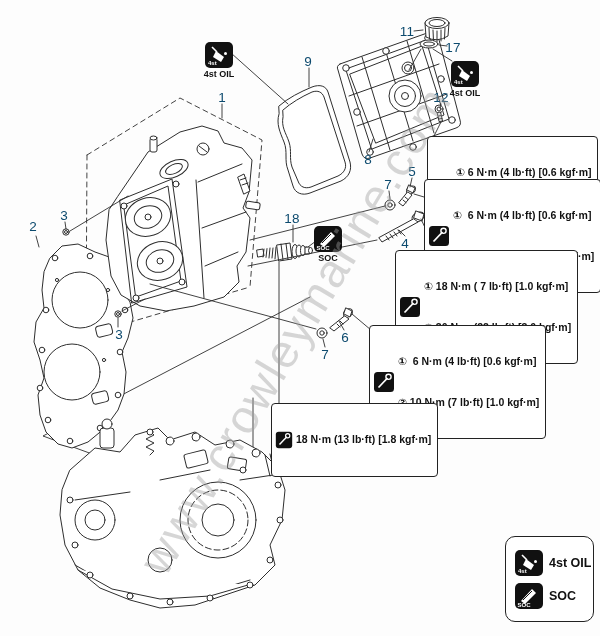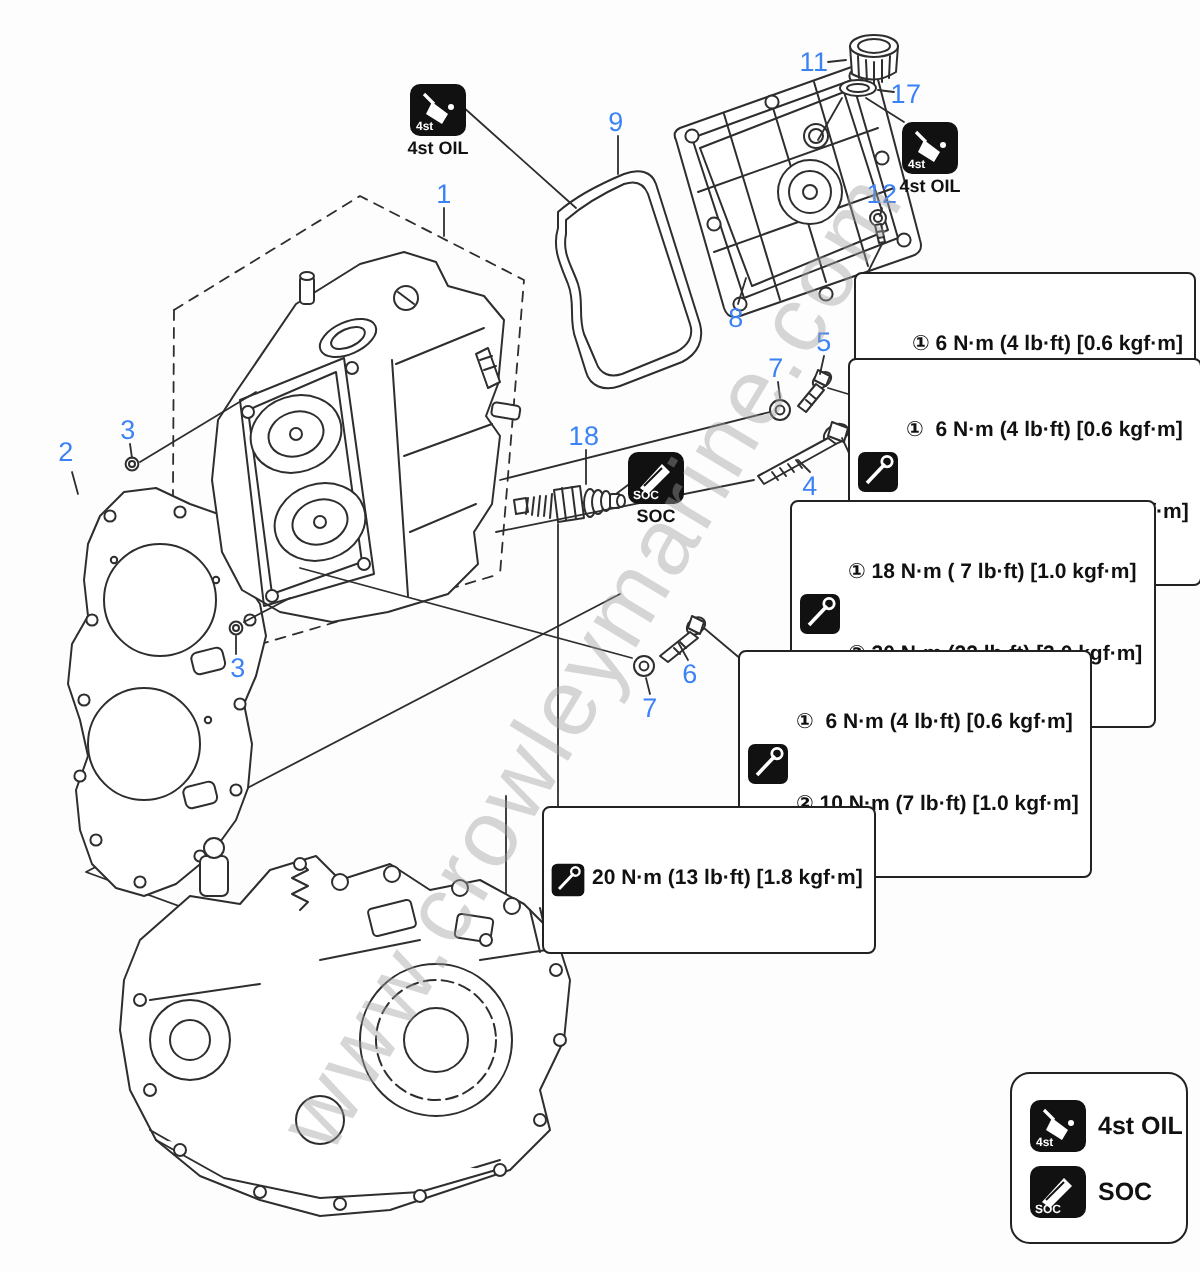--- a/index.html
+++ b/index.html
@@ -1,20 +1,20 @@
 <!DOCTYPE html>
 <html><head>
 <meta charset="utf-8">
 <style>
   html,body{margin:0;padding:0;background:#fff;}
   .stage{position:relative;width:600px;height:636px;background:#fdfdfd;overflow:hidden;
          font-family:"Liberation Sans","DejaVu Sans",sans-serif;color:#222;}
   .lineart{position:absolute;left:0;top:0;z-index:1;}
   .callout{position:absolute;z-index:4;transform:translate(-50%,-50%);
-           font-size:13.5px;font-weight:500;color:#3b82f6;letter-spacing:.2px;}
+           font-size:13.5px;font-weight:500;color:#0c4a6e;letter-spacing:.2px;}
   .tq{position:absolute;z-index:3;display:flex;align-items:center;gap:3px;
       background:#fff;border:1.2px solid #222;border-radius:4px;
       padding:2px 6px 2px 3px;}
   .tq-lines{font-size:10.5px;line-height:13.5px;color:#111;white-space:pre;}
   .tq-lines span{display:block;font-weight:bold;}
   .tq svg{flex:0 0 auto;display:block;}
   .iconblk{position:absolute;z-index:3;display:flex;flex-direction:column;align-items:center;width:44px;
            transform:translateX(-50%);}
   .iconblk .cap{font-size:9px;font-weight:bold;color:#111;margin-top:1px;white-space:nowrap;}
   .legend{position:absolute;z-index:3;left:505px;top:536px;width:89px;height:86px;
@@ -384,21 +384,21 @@
     </div>
   </div>
 
   <div class="tq" style="left:271px;top:403px">
     <svg width="18" height="18" viewBox="0 0 22 22">
       <rect x="1" y="1" width="20" height="20" rx="3.5" fill="#111"></rect>
       <line x1="5.5" y1="16.5" x2="14.5" y2="7" stroke="#fff" stroke-width="1.8"></line>
       <circle cx="15.5" cy="5.8" r="2.6" stroke="#fff" stroke-width="1.4" fill="none"></circle>
     </svg>
     <div class="tq-lines">
-      <span>20 N·m (13 lb·ft) [1.8 kgf·m]</span>
+      <span>18 N·m (13 lb·ft) [1.8 kgf·m]</span>
     </div>
   </div>
 
   <div class="legend">
     <div class="row">
       <svg width="28" height="26" viewBox="0 0 28 26">
         <rect x="0" y="0" width="28" height="26" rx="5" fill="#111"></rect>
         <line x1="7" y1="5" x2="12" y2="10" stroke="#fff" stroke-width="1.6"></line>
         <path d="M11,9 L19,15 L16,20 L8,15 Z" fill="#fff"></path>
         <circle cx="20.5" cy="11.5" r="1.5" fill="#fff"></circle>

